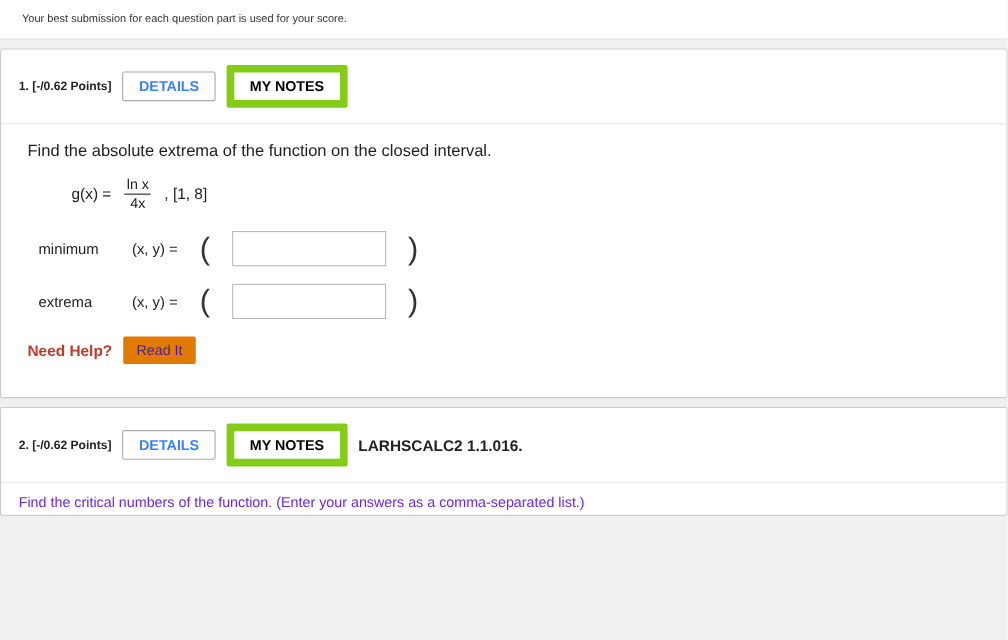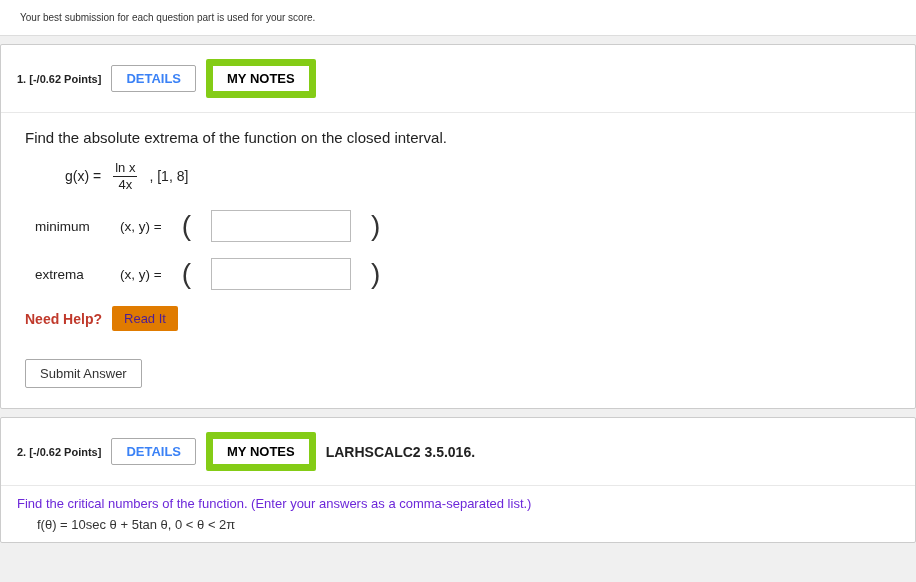--- a/index.html
+++ b/index.html
@@ -116,21 +116,21 @@
       height: 32px;
       width: 140px;
       font-size: 13px;
       padding: 0 6px;
       background: #fff;
     }
     .need-help-row {
       display: flex;
       align-items: center;
       gap: 10px;
-      margin-bottom: 28px;
+      margin-bottom: 10px;
       margin-top: 8px;
     }
     .need-help-label {
       font-weight: bold;
       color: #c0392b;
       font-size: 14px;
     }
     .btn-readit {
       background: #e07b00;
       color: #4c1d95;
@@ -204,31 +204,27 @@
       <span class="paren">(</span>
       <input class="answer-input" type="text" value="" style="">
       <span class="paren">)</span>
     </div>
 
     <div class="need-help-row">
       <span class="need-help-label">Need Help?</span>
       <button class="btn-readit">Read It</button>
     </div>
 
-    <div>
-      <button class="btn-submit">Submit Answer</button>
-    </div>
   </div>
 </div>
 
 <div class="question-block">
   <div class="question-header">
     <span class="question-number">
       <span>2.</span>
       <span>[-/0.62 Points]</span>
     </span>
     <button class="btn-details">DETAILS</button>
     <button class="btn-mynotes">MY NOTES</button>
-    <span class="question-code">LARHSCALC2 3.5.016.</span>
+    <span class="question-code">LARHSCALC2 1.1.016.</span>
   </div>
   <div class="q2-instruction">Find the critical numbers of the function. (Enter your answers as a comma-separated list.)</div>
-  <div class="q2-func">f(θ) = 10sec θ + 5tan θ,   0 &lt; θ &lt; 2π</div>
 </div>
 
 </body></html>

